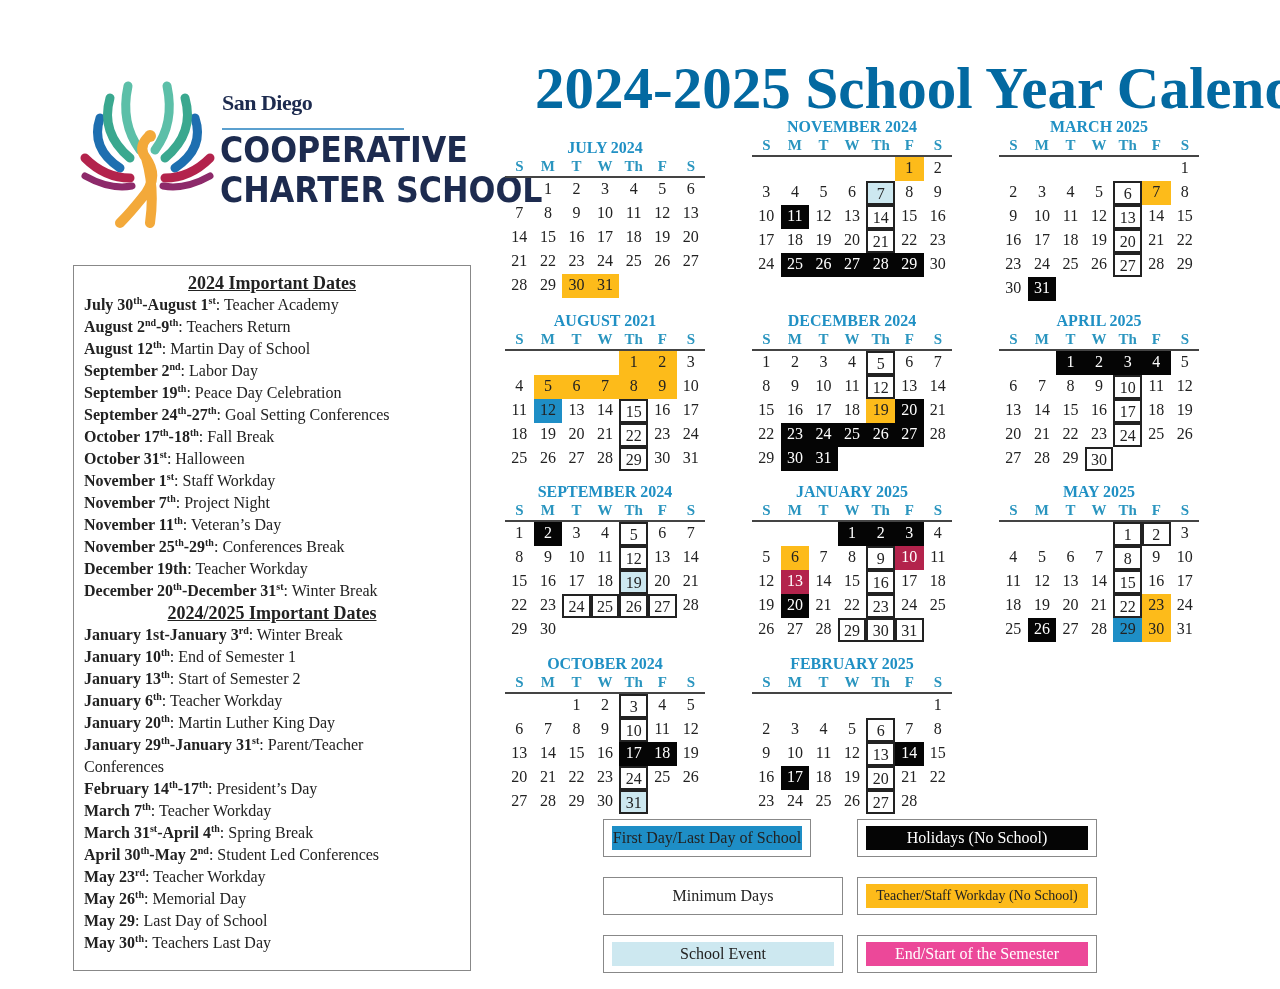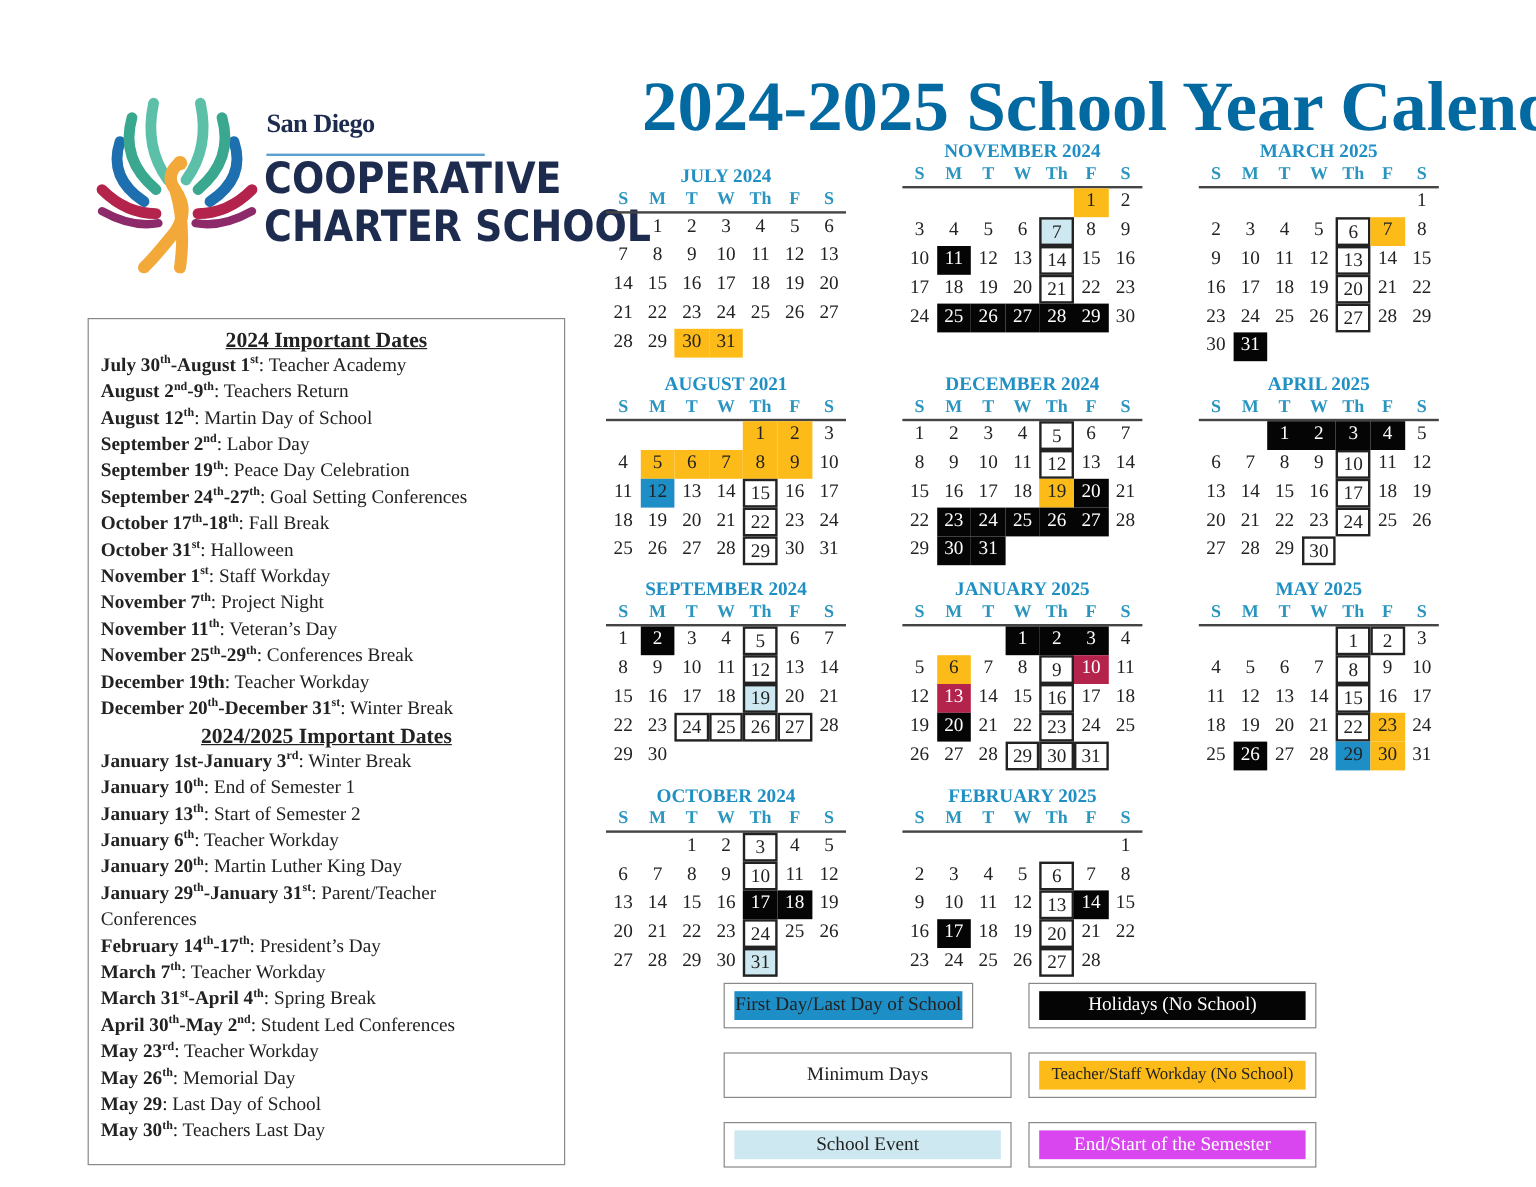--- a/index.html
+++ b/index.html
@@ -634,15 +634,15 @@
     <div class="legend" style="left: 603px; top: 877px; width: 240px; height: 38px;">
       <div class="fill" style="background: transparent; color: rgb(34, 34, 34);">Minimum Days</div>
     </div>
     <div class="legend" style="left: 857px; top: 877px; width: 240px; height: 38px;">
       <div class="fill" style="background: rgb(253, 187, 26); color: rgb(34, 34, 34); font-size: 14px;">Teacher/Staff Workday (No School)</div>
     </div>
     <div class="legend" style="left: 603px; top: 935px; width: 240px; height: 38px;">
       <div class="fill" style="background: rgb(205, 232, 240); color: rgb(34, 34, 34);">School Event</div>
     </div>
     <div class="legend" style="left: 857px; top: 935px; width: 240px; height: 38px;">
-      <div class="fill" style="background: #d946ef; color: rgb(255, 255, 255);">End/Start of the Semester</div>
+      <div class="fill" style="background: #ec4899; color: rgb(255, 255, 255);">End/Start of the Semester</div>
     </div>
   </div>
 
 </body></html>

